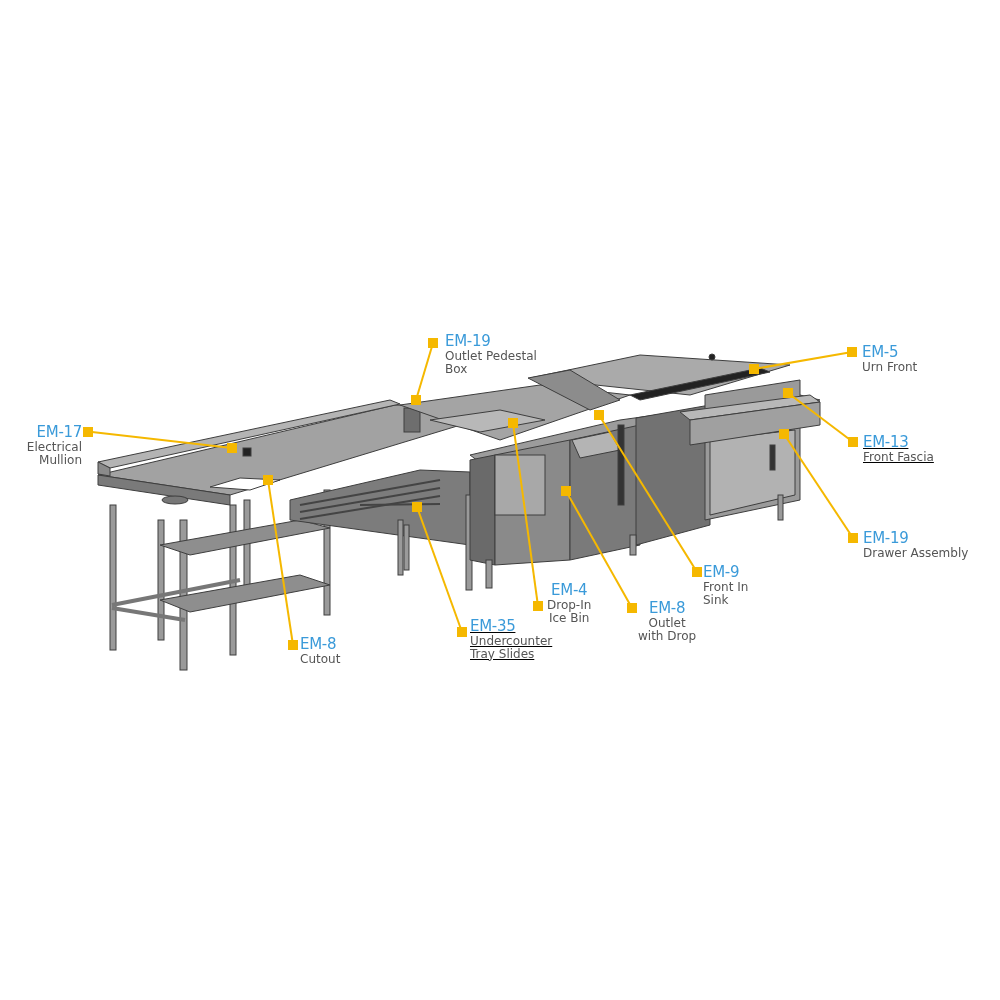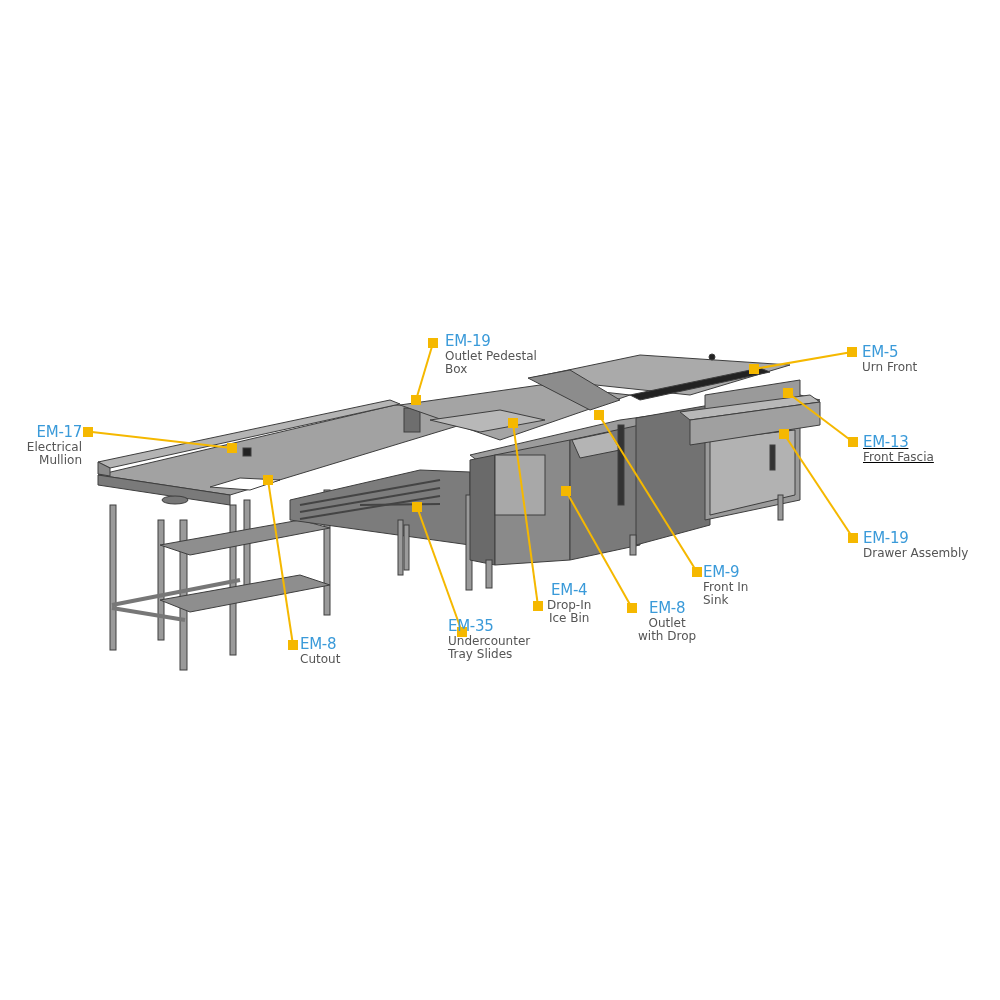--- a/index.html
+++ b/index.html
@@ -183,21 +183,21 @@
     <span class="desc">Outlet</span>
     <span class="desc">with Drop</span>
   </div>
 
   <div class="label" style="left:547px; top:582px;text-align:center;">
     <span class="code">EM-4</span>
     <span class="desc">Drop-In</span>
     <span class="desc">Ice Bin</span>
   </div>
 
-  <div class="label" style="left:448px; top:618px;">
+  <div class="label" style="left:470px; top:618px;text-decoration:underline;">
     <span class="code">EM-35</span>
     <span class="desc">Undercounter</span>
     <span class="desc">Tray Slides</span>
   </div>
 
   <div class="label" style="left:300px; top:636px;">
     <span class="code">EM-8</span>
     <span class="desc">Cutout</span>
   </div>
 </div>

